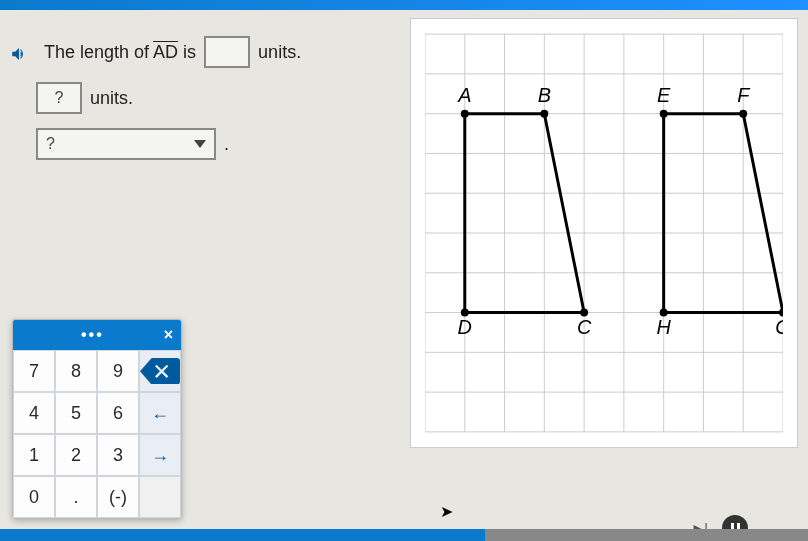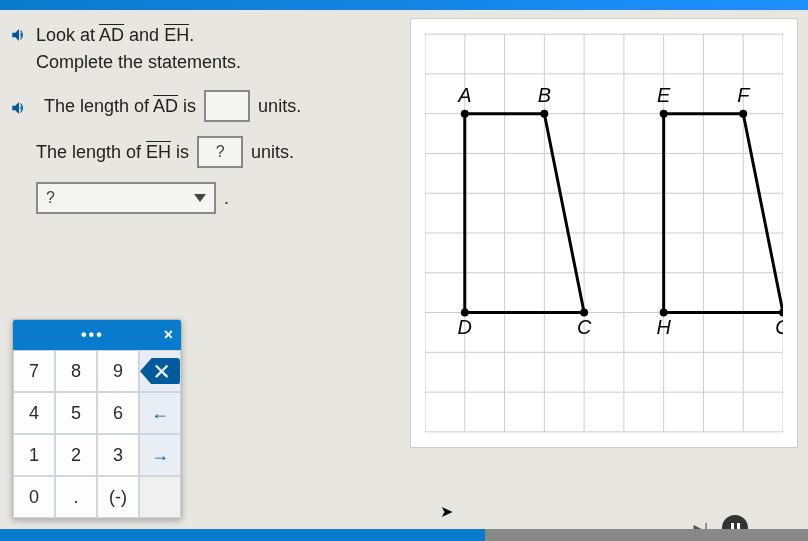--- a/index.html
+++ b/index.html
@@ -156,45 +156,33 @@
       color:#000;
     }
   </style>
 </head>
 <body>
 
 <div class="top-bar"></div>
 
 <div class="content">
   <div class="left-panel">
-    <div class="prompt-line">
-      <span class="audio-icon">
-        <svg viewBox="0 0 24 24" fill="currentColor">
-            <path d="M3 9v6h4l5 5V4L7 9H3zm13 3a4 4 0 0 0-2-3.5v7A4 4 0 0 0 16 12zm-2-7v2a7 7 0 0 1 0 10v2a9 9 0 0 0 0-14z"></path>
-          </svg>
-      </span>
-      <div>
-        <span>Look at </span><span class="overline">AD</span><span> and </span><span class="overline">EH</span><span>.</span><br>
-        <span>Complete the statements.</span>
-      </div>
-    </div>
 
     <div class="statement first">
       <span class="audio-icon">
         <svg viewBox="0 0 24 24" fill="currentColor">
             <path d="M3 9v6h4l5 5V4L7 9H3zm13 3a4 4 0 0 0-2-3.5v7A4 4 0 0 0 16 12zm-2-7v2a7 7 0 0 1 0 10v2a9 9 0 0 0 0-14z"></path>
           </svg>
       </span>
       <span><span>The length of </span><span class="overline">AD</span><span> is</span></span>
       <span class="input-box"></span>
       <span>units.</span>
     </div>
 
     <div class="statement">
-      <span><span>The length of </span><span class="overline">EH</span><span> is</span></span>
       <span class="input-box">?</span>
       <span>units.</span>
     </div>
 
     <div class="statement">
       <span class="input-box wide">
         <span>?</span>
         <span class="dropdown-caret"></span>
       </span>
       <span>.</span>

